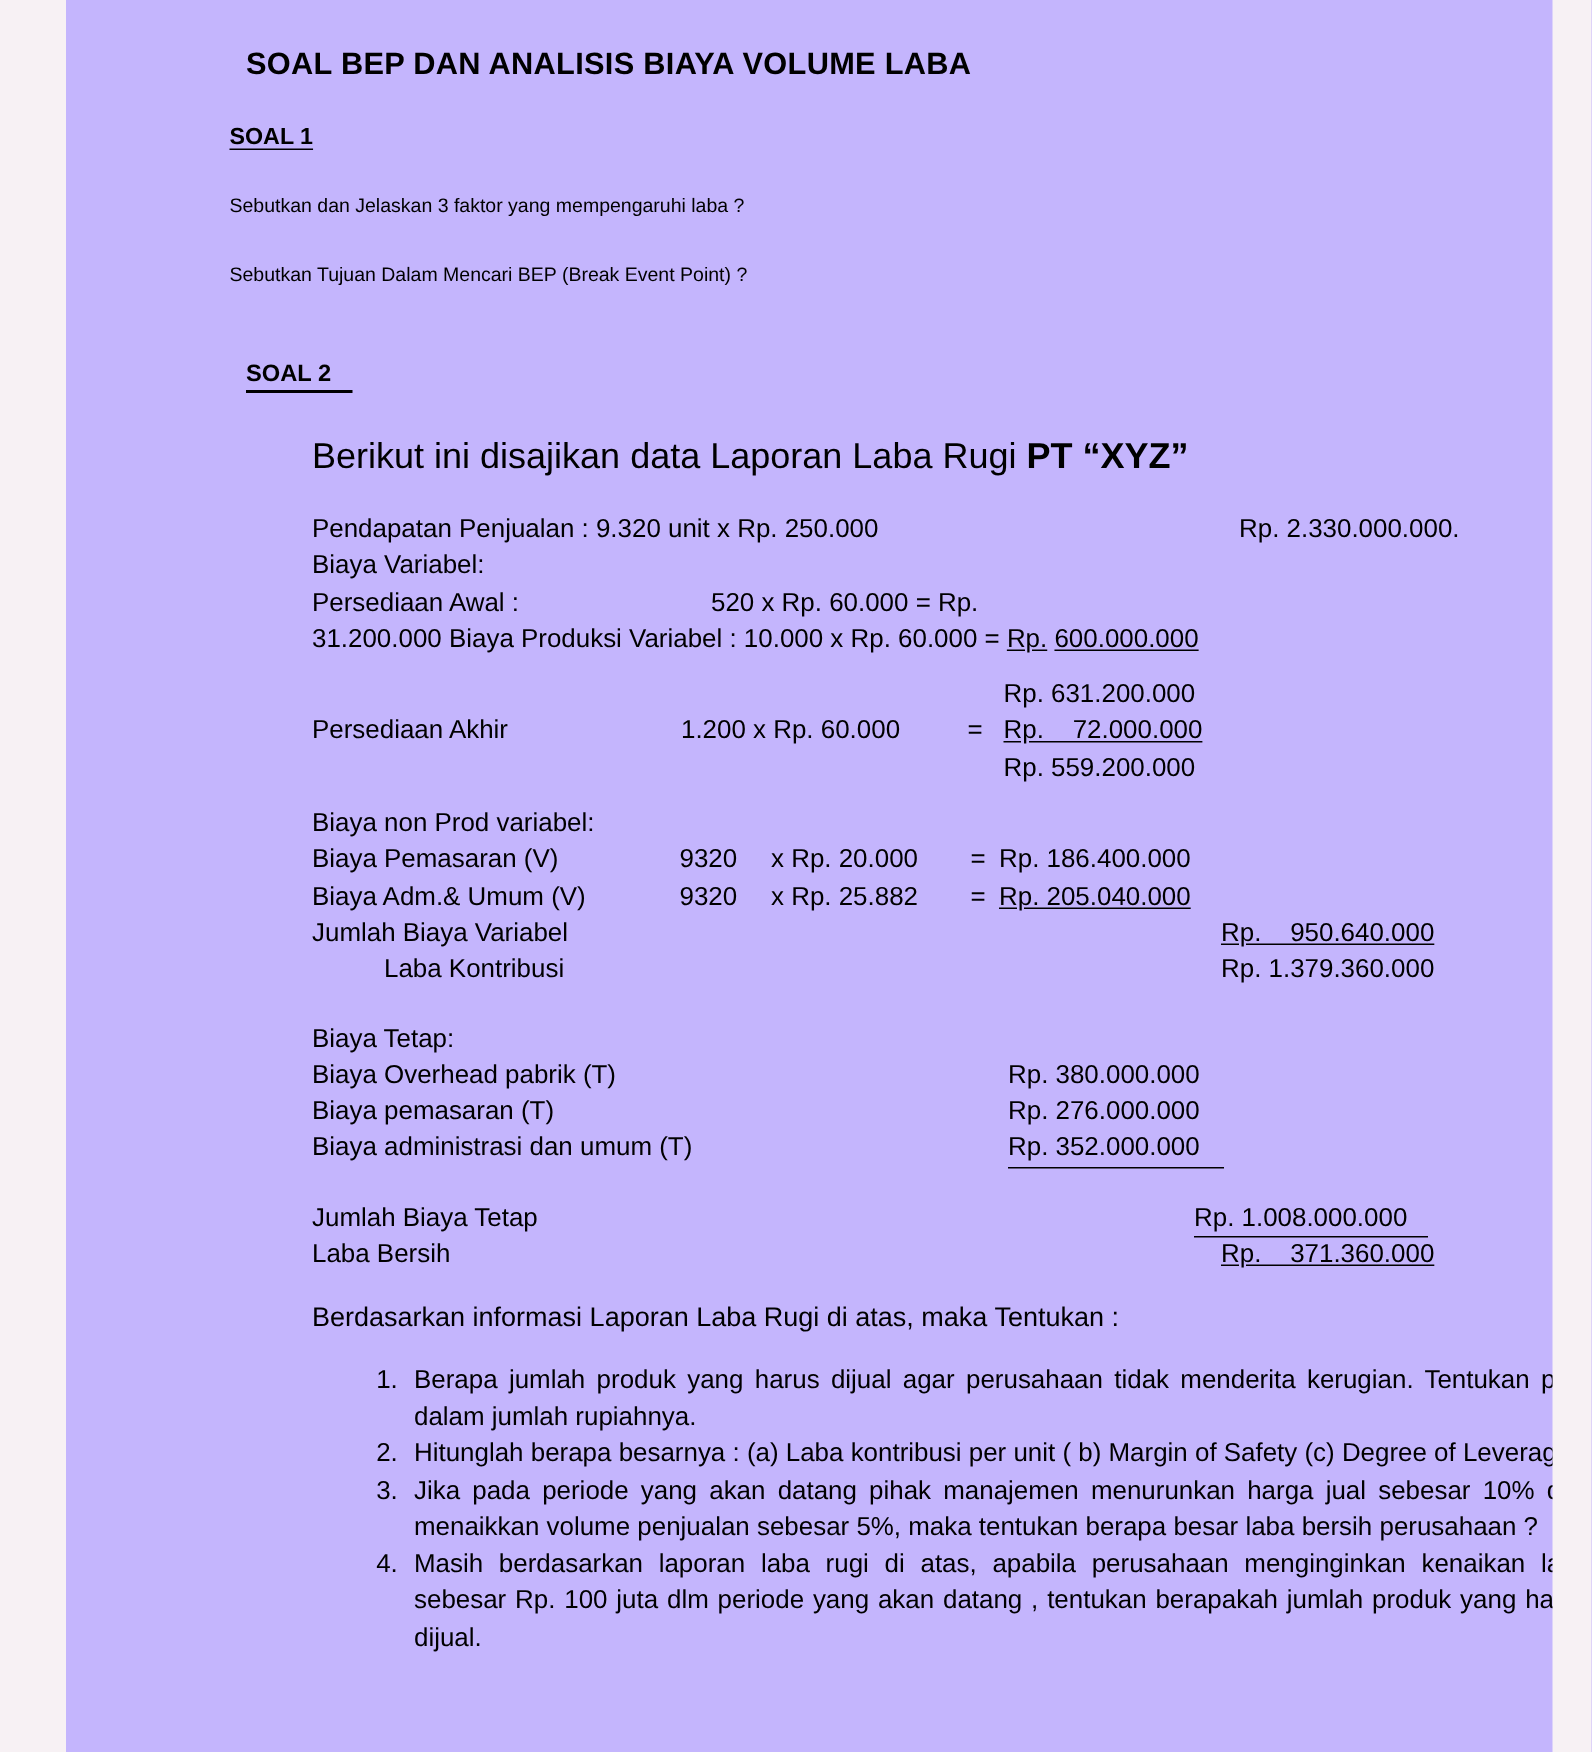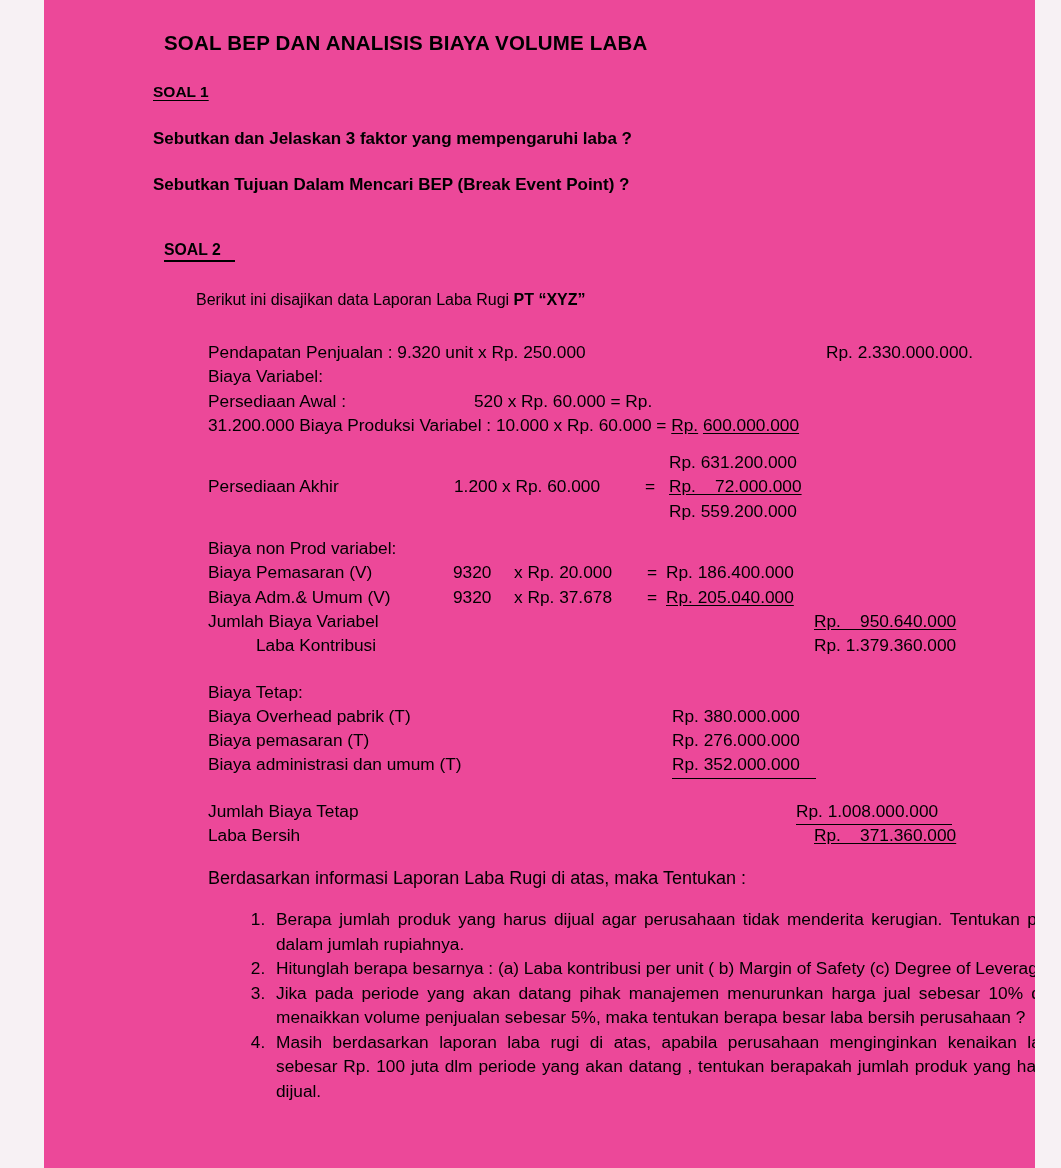--- a/index.html
+++ b/index.html
@@ -14,21 +14,21 @@
     font-family: "Liberation Sans", sans-serif;
     color: #000;
     overflow: hidden;
   }
   .page {
     position: absolute;
     left: 44px;
     top: 0;
     width: 991px;
     height: 1168px;
-    background: #ec4899;
+    background: #c4b5fd;
     box-sizing: border-box;
     overflow: hidden;
   }
   .content {
     position: absolute;
     left: 0;
     top: 0;
     width: 991px;
     padding: 0;
   }
@@ -48,45 +48,45 @@
     left: 109px;
     top: 83px;
     font-size: 15.5px;
     font-weight: bold;
     text-decoration: underline;
     text-underline-offset: 3px;
   }
   .q-line {
     position: absolute;
     left: 109px;
-    font-size: 17px;
-    font-weight: bold;
+    font-size: 13px;
+    font-weight: normal;
     white-space: nowrap;
     text-align: center;
   }
   .q1 { top: 129px; }
   .q2 { top: 175px; }
 
   .soal2-head {
     position: absolute;
     left: 120px;
     top: 241px;
     font-size: 15.8px;
     font-weight: bold;
     border-bottom: 2.4px solid #000;
     padding-bottom: 1px;
     padding-right: 14px;
     display: inline-block;
   }
 
   .intro {
     position: absolute;
-    left: 152px;
+    left: 164px;
     top: 291px;
-    font-size: 16px;
+    font-size: 24px;
     white-space: nowrap;
   }
   .intro b { font-weight: bold; }
 
   
   .stmt {
     position: absolute;
     left: 164px;
     top: 340px;
     width: 800px;
@@ -211,21 +211,21 @@
         <span class="c-label">Biaya Pemasaran (V)</span>
         <span class="c-mid" style="left:245px">9320</span>
         <span class="c-mid" style="left:306px">x Rp. 20.000</span>
         <span class="c-eq" style="left:439px">=</span>
         <span class="c-amt" style="left:458px">Rp. 186.400.000</span>
       </div>
 
       <div class="row">
         <span class="c-label">Biaya Adm.&amp; Umum (V)</span>
         <span class="c-mid" style="left:245px">9320</span>
-        <span class="c-mid" style="left:306px">x Rp. 37.678</span>
+        <span class="c-mid" style="left:306px">x Rp. 25.882</span>
         <span class="c-eq" style="left:439px">=</span>
         <span class="c-amt u" style="left:458px">Rp. 205.040.000</span>
       </div>
 
       <div class="row">
         <span class="c-label">Jumlah Biaya Variabel</span>
         <span class="c-amt u" style="left:606px;white-space:pre">Rp.    950.640.000</span>
       </div>
 
       <div class="row">

